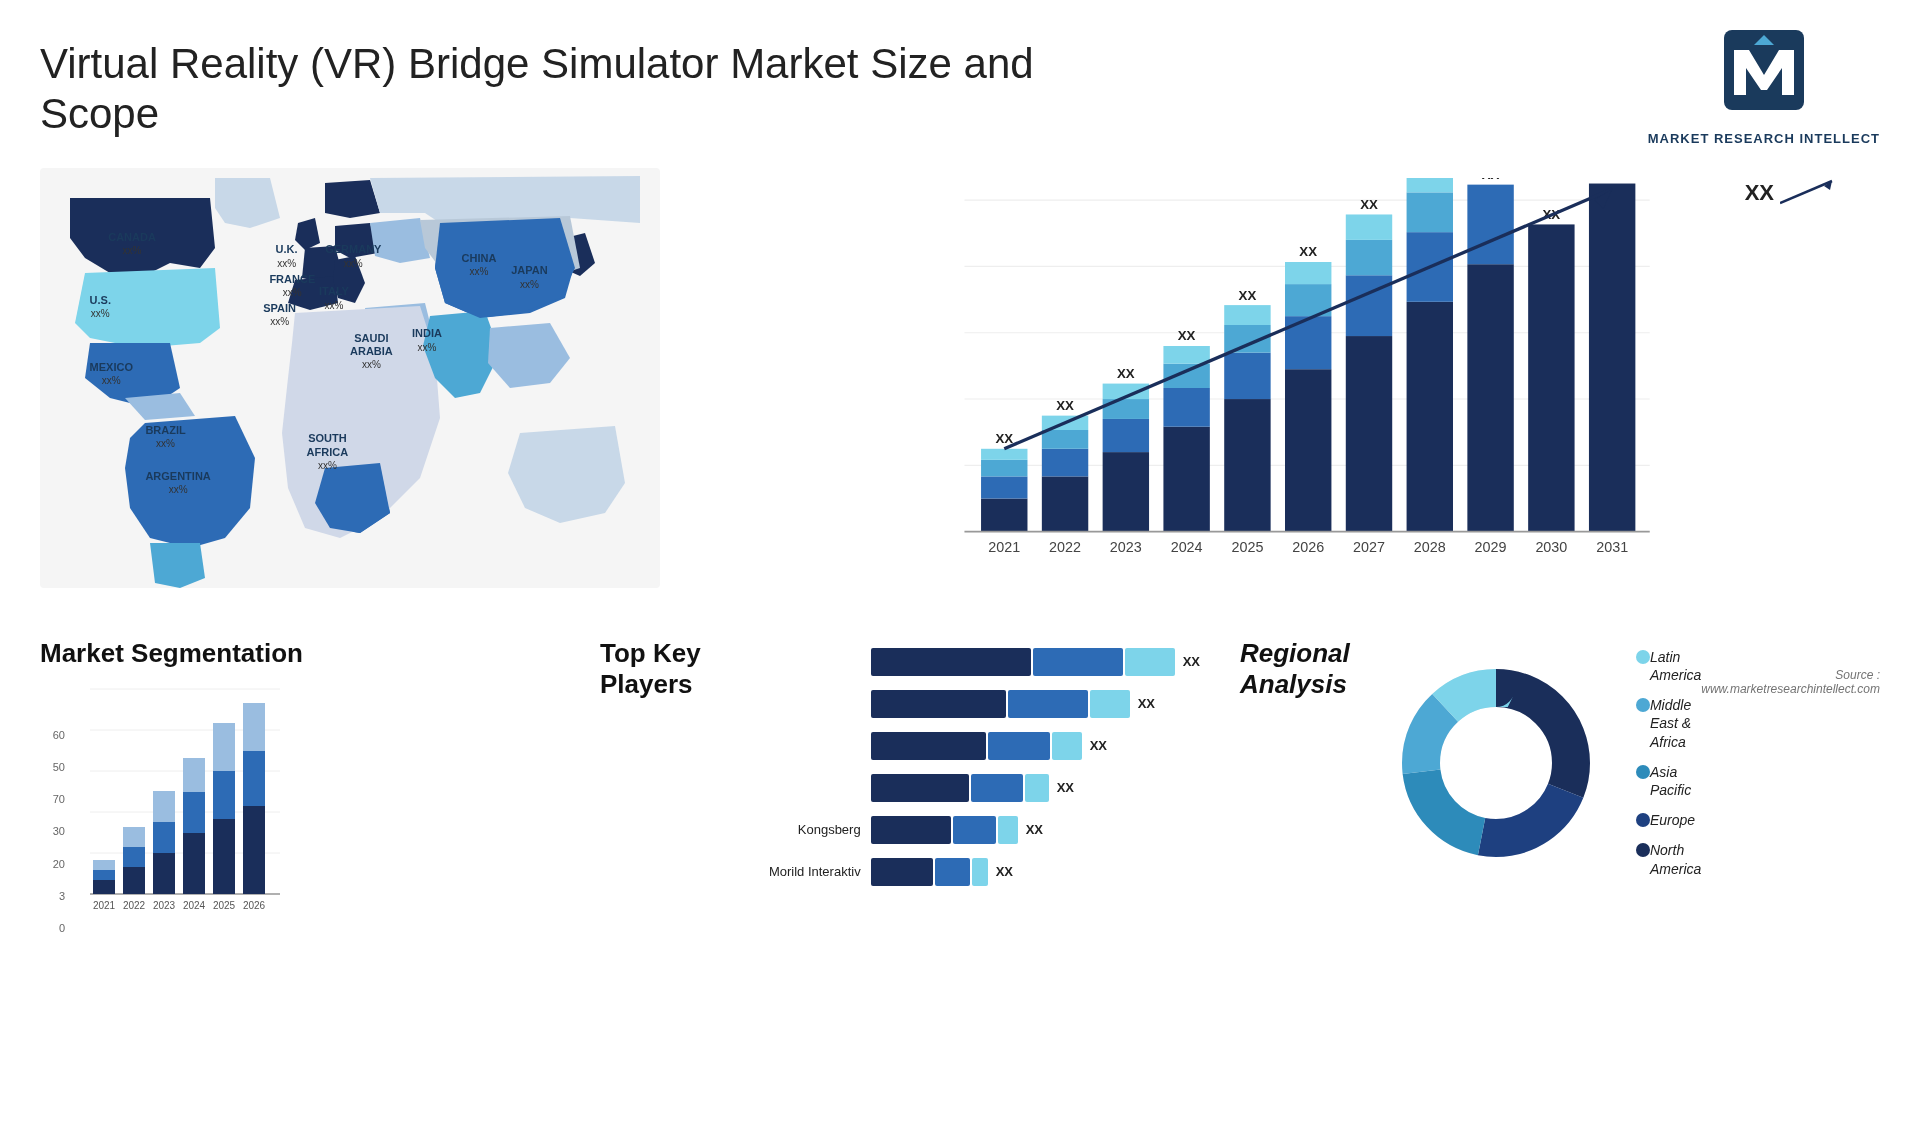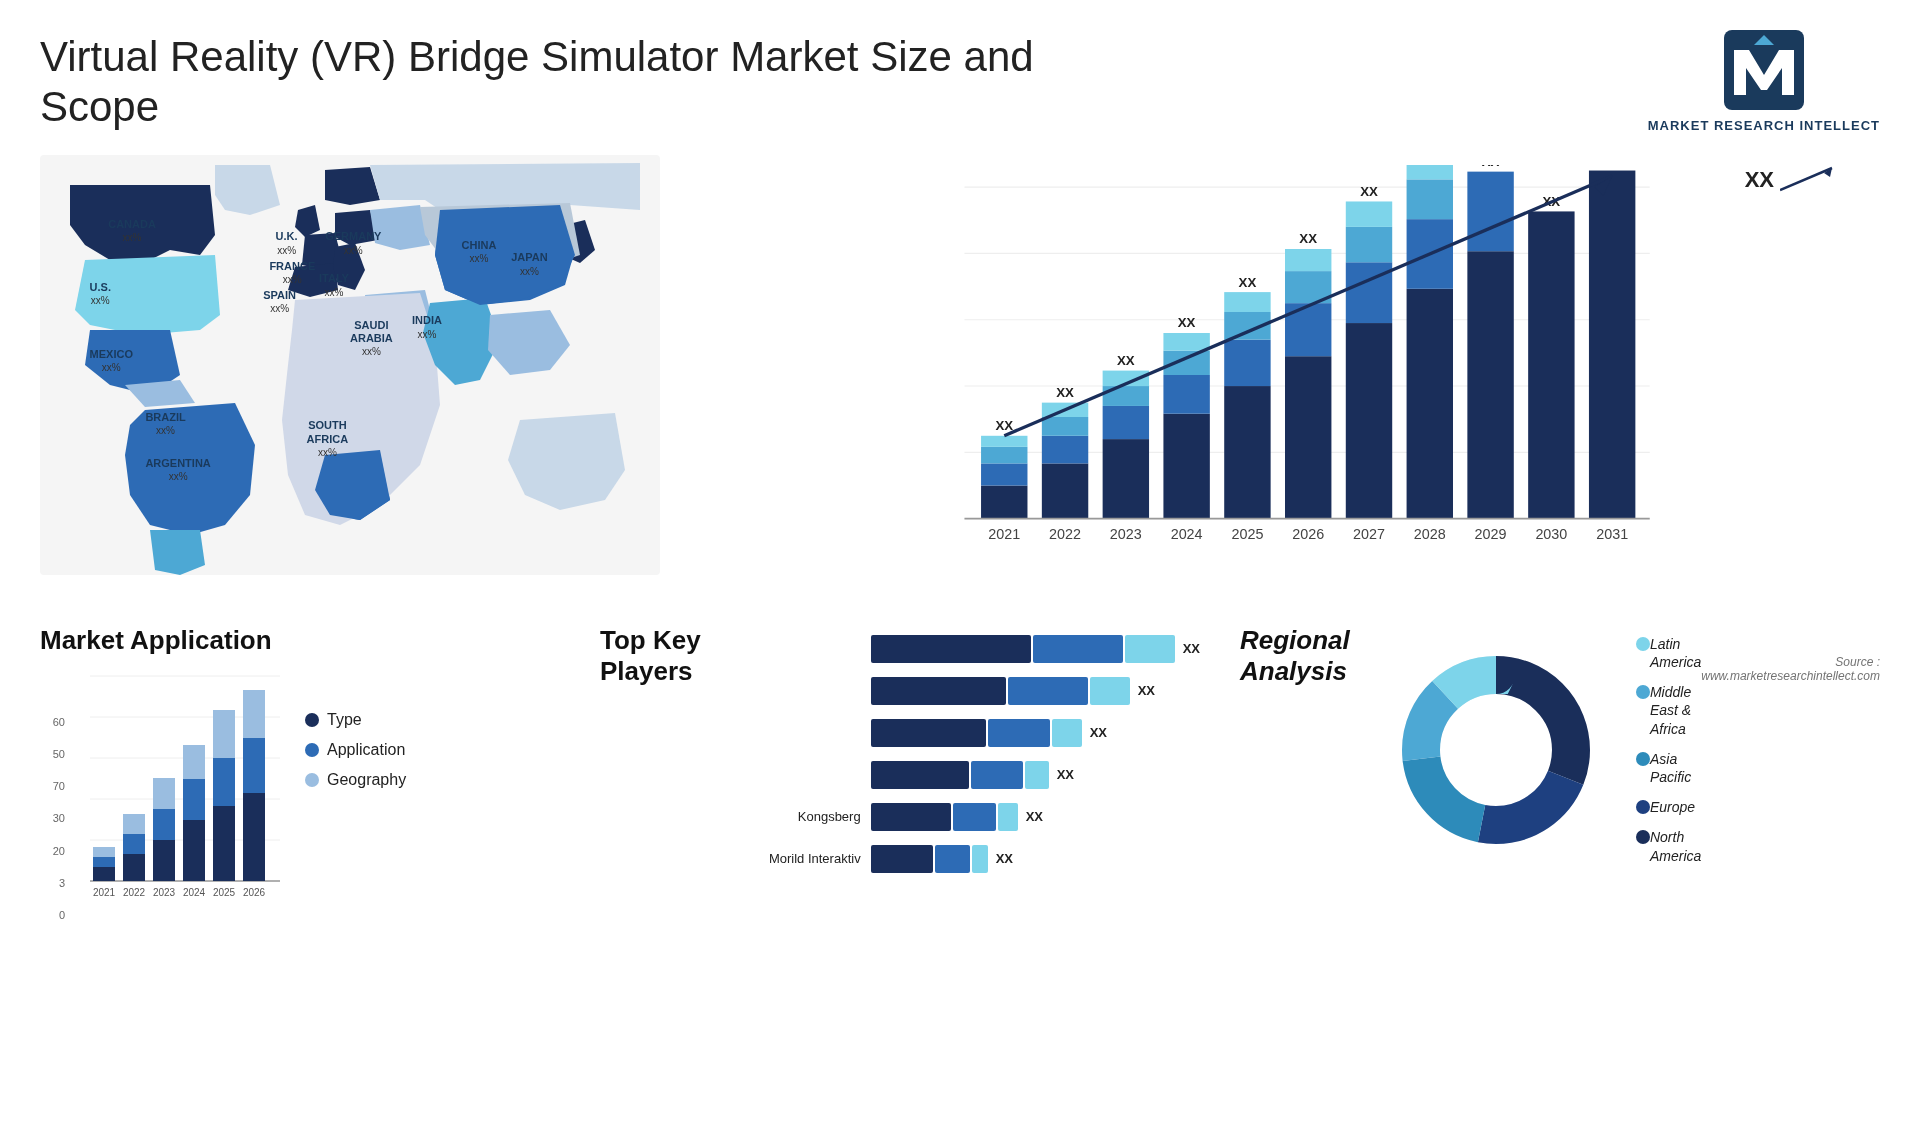--- a/index.html
+++ b/index.html
@@ -29,21 +29,21 @@
       font-size: 42px;
       font-weight: 400;
       color: #222;
       max-width: 1100px;
       line-height: 1.2;
     }
     .logo-block {
       display: flex;
       flex-direction: column;
       align-items: center;
-      gap: 8px;
+      gap: 21px;
     }
     .logo-icon {
       width: 80px;
       height: 80px;
     }
     .logo-text {
       font-size: 13px;
       font-weight: 700;
       color: #1a3a5c;
       text-align: center;
@@ -472,21 +472,21 @@
 
           <line x1="96" y1="245" x2="646" y2="10" stroke="#1a2e5a" stroke-width="3"></line>
           <polygon points="646,10 630,20 638,28" fill="#1a2e5a"></polygon>
         </svg>
       </div>
     </div>
 
     <div class="bottom-row">
 
       <div class="segmentation-section">
-        <h2 class="section-title">Market Application</h2>
+        <h2 class="section-title">Market Segmentation</h2>
         <div class="seg-content">
 
           <div style="display:flex;align-items:flex-end;gap:0">
             <div class="seg-y-labels">
               <span>60</span>
                 <span>50</span>
                 <span>70</span>
                 <span>30</span>
                 <span>20</span>
                 <span>3</span>
@@ -528,34 +528,20 @@
 
               <text x="39" y="225" text-anchor="middle" font-size="10" fill="#555">2021</text>
               <text x="69" y="225" text-anchor="middle" font-size="10" fill="#555">2022</text>
               <text x="99" y="225" text-anchor="middle" font-size="10" fill="#555">2023</text>
               <text x="129" y="225" text-anchor="middle" font-size="10" fill="#555">2024</text>
               <text x="159" y="225" text-anchor="middle" font-size="10" fill="#555">2025</text>
               <text x="189" y="225" text-anchor="middle" font-size="10" fill="#555">2026</text>
             </svg>
           </div>
 
-          <div class="seg-legend">
-            <div class="legend-item">
-              <div class="legend-dot" style="background:#1a2e5a;"></div>
-              <span>Type</span>
-            </div>
-            <div class="legend-item">
-              <div class="legend-dot" style="background:#2d6bb5;"></div>
-              <span>Application</span>
-            </div>
-            <div class="legend-item">
-              <div class="legend-dot" style="background:#9abde0;"></div>
-              <span>Geography</span>
-            </div>
-          </div>
         </div>
       </div>
 
       <div class="key-players-section">
         <h2 class="section-title">Top Key Players</h2>
         <div class="players-bars">
 
           <div class="player-row">
             <div class="player-name"></div>
             <div class="player-bar-group">

